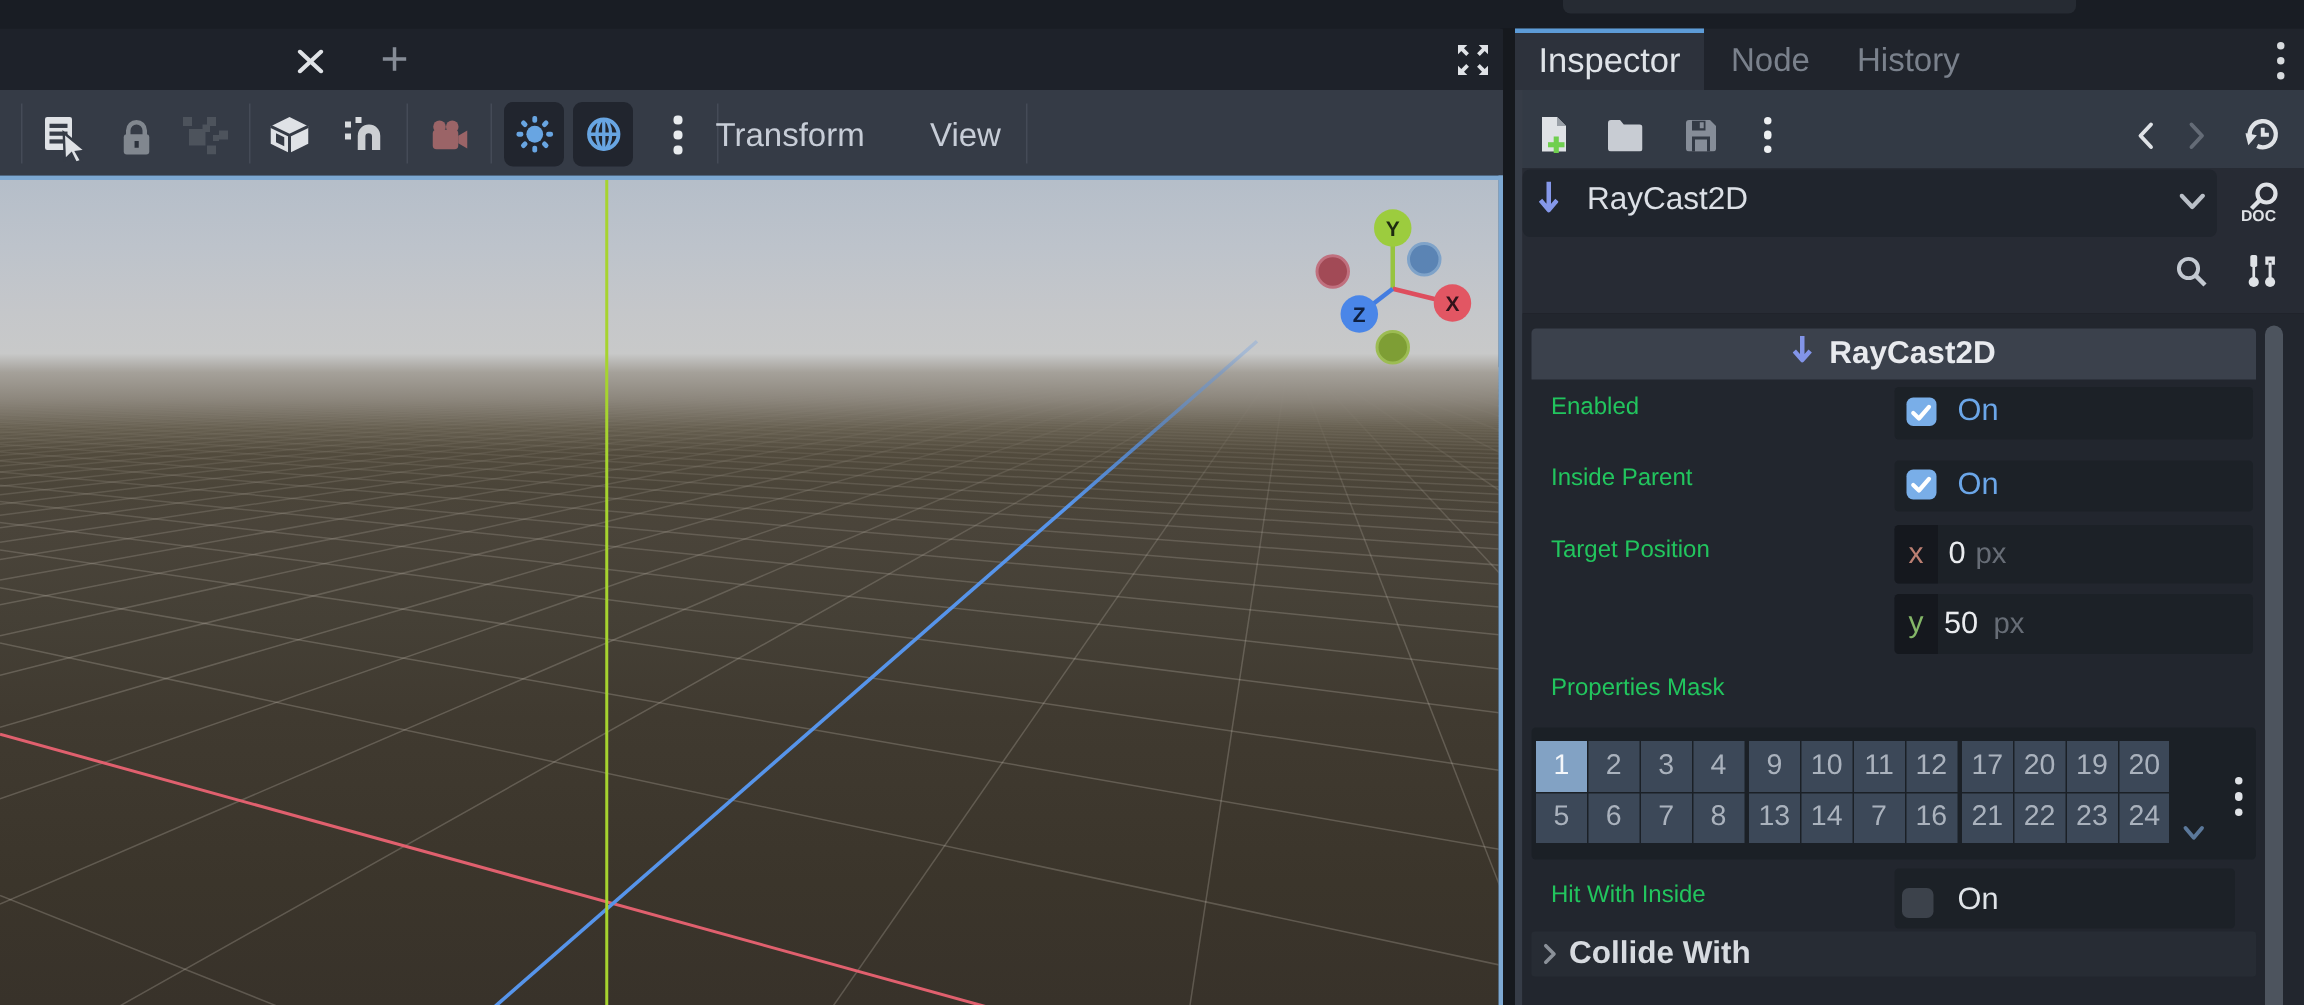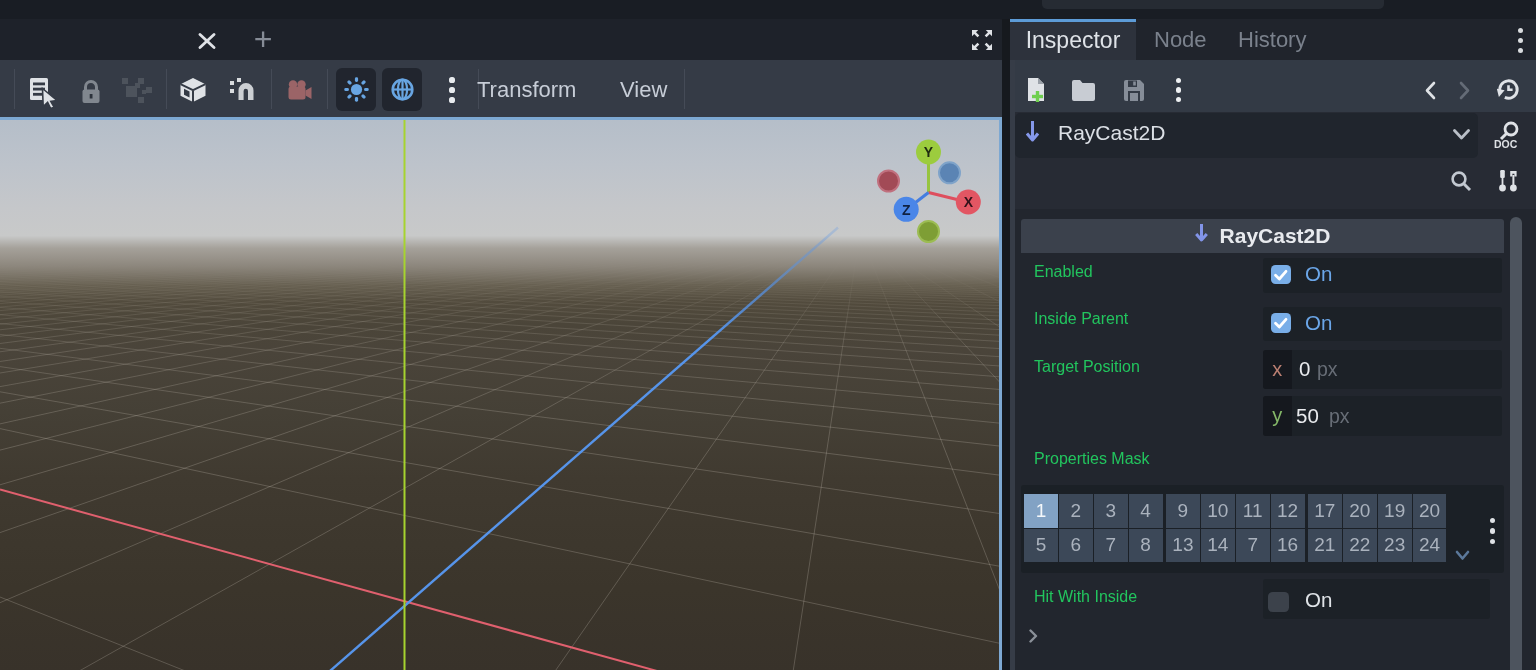--- a/index.html
+++ b/index.html
@@ -615,15 +615,18 @@
       <path d="M2 2 L7.5 8.5 L13 2" fill="none" stroke="#5b789a" stroke-width="2.6" stroke-linecap="round" stroke-linejoin="round"></path>
     </svg>
 <div class="abs" style="left:1490.2px;top:517.9px;width:5.2px;height:5.2px;border-radius:50%;background:#dfe2e6"></div>
     <div class="abs" style="left:1490.2px;top:528.4px;width:5.2px;height:5.2px;border-radius:50%;background:#dfe2e6"></div>
     <div class="abs" style="left:1490.2px;top:538.9px;width:5.2px;height:5.2px;border-radius:50%;background:#dfe2e6"></div>
 <div class="plabel" style="top:588px">Hit With Inside</div>
 <div class="pcell" style="top:579px;height:39.5px;width:227px">
   <div class="abs" style="left:5px;top:13px;width:21px;height:20px;background:#3c424b;border-radius:4.5px"></div>
   <span class="abs" style="left:42px;top:9px;font-size:20.5px;color:#dfe3e7">On</span>
 </div>
+<div id="collide" class="abs">
+      <b>Collide With</b>
+    </div>
 <svg class="ic" style="left:1029px;top:629px" width="9" height="14" viewBox="0 0 9 14" xmlns="http://www.w3.org/2000/svg">
       <path d="M1.5 1.5 L7 7 L1.5 12.5" fill="none" stroke="#8a9098" stroke-width="2.4" stroke-linecap="round" stroke-linejoin="round"></path>
     </svg>
 </div>
 </body></html>

